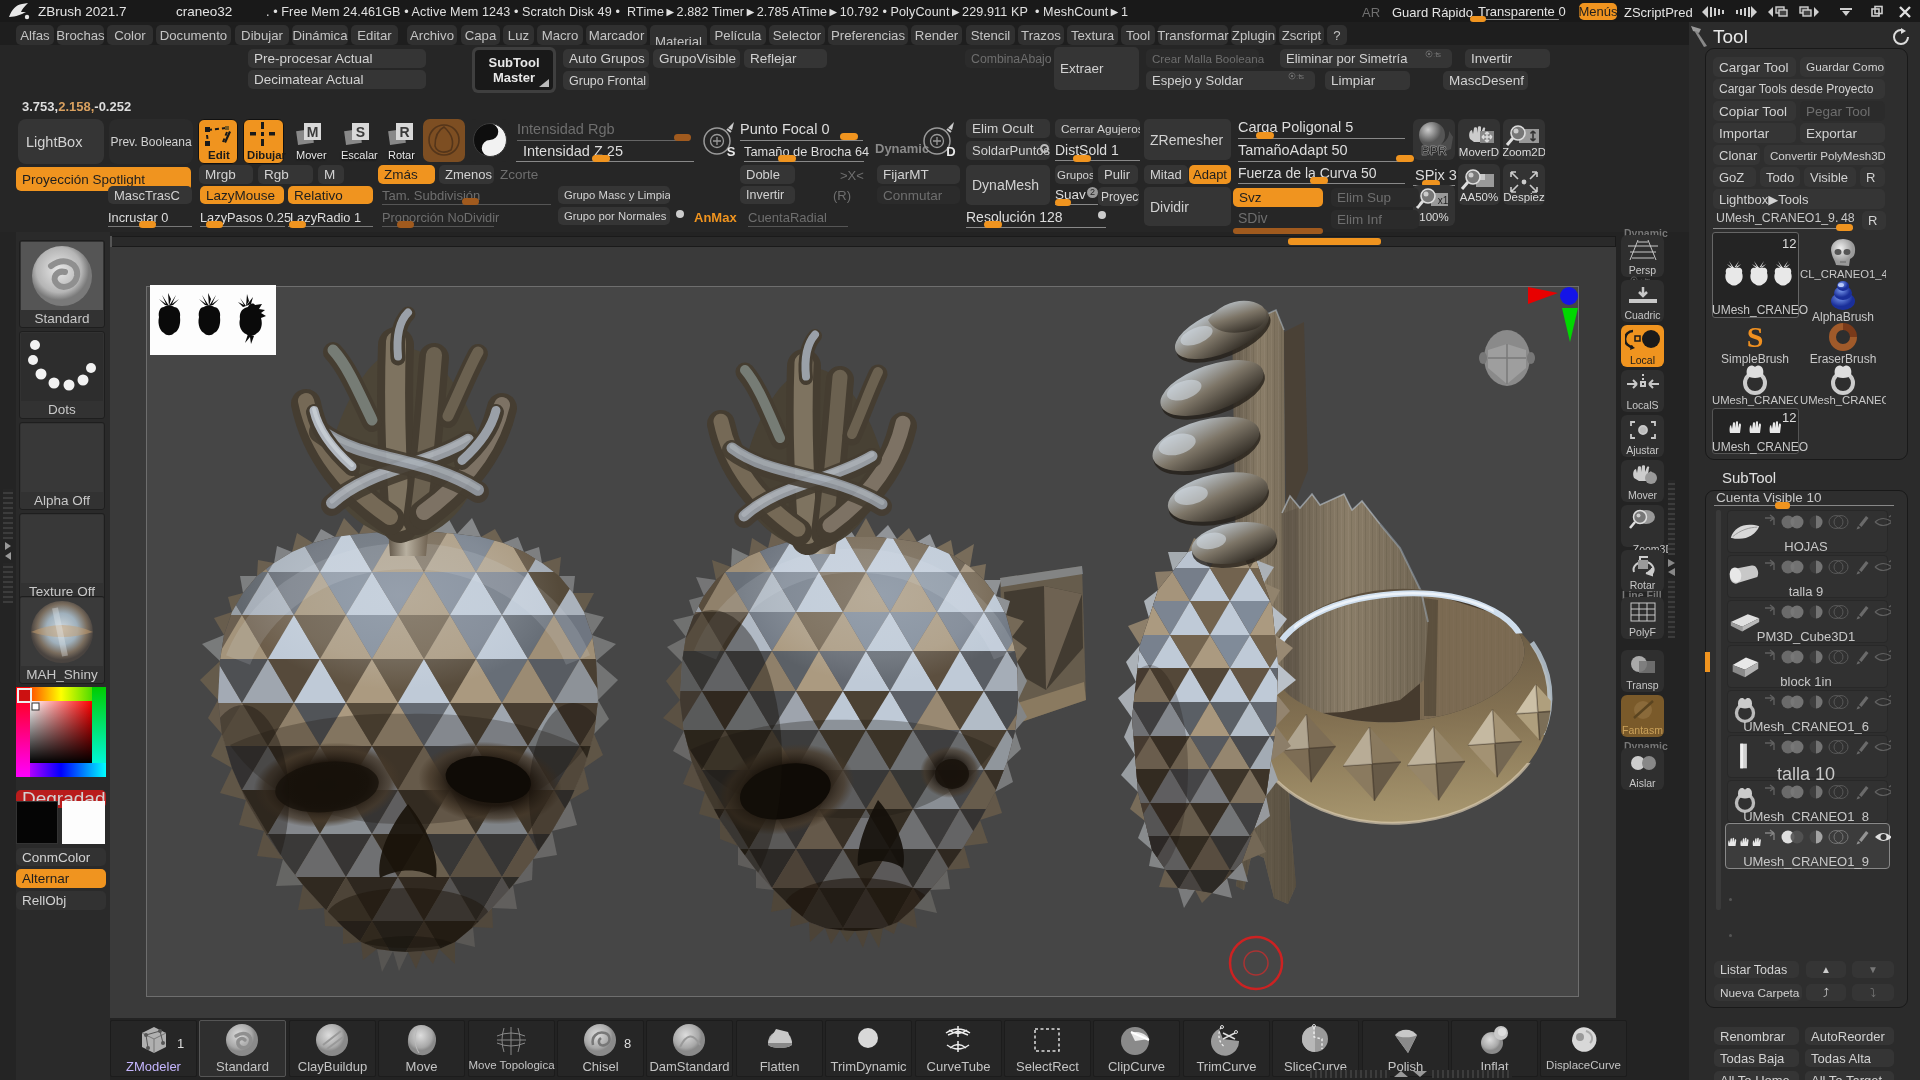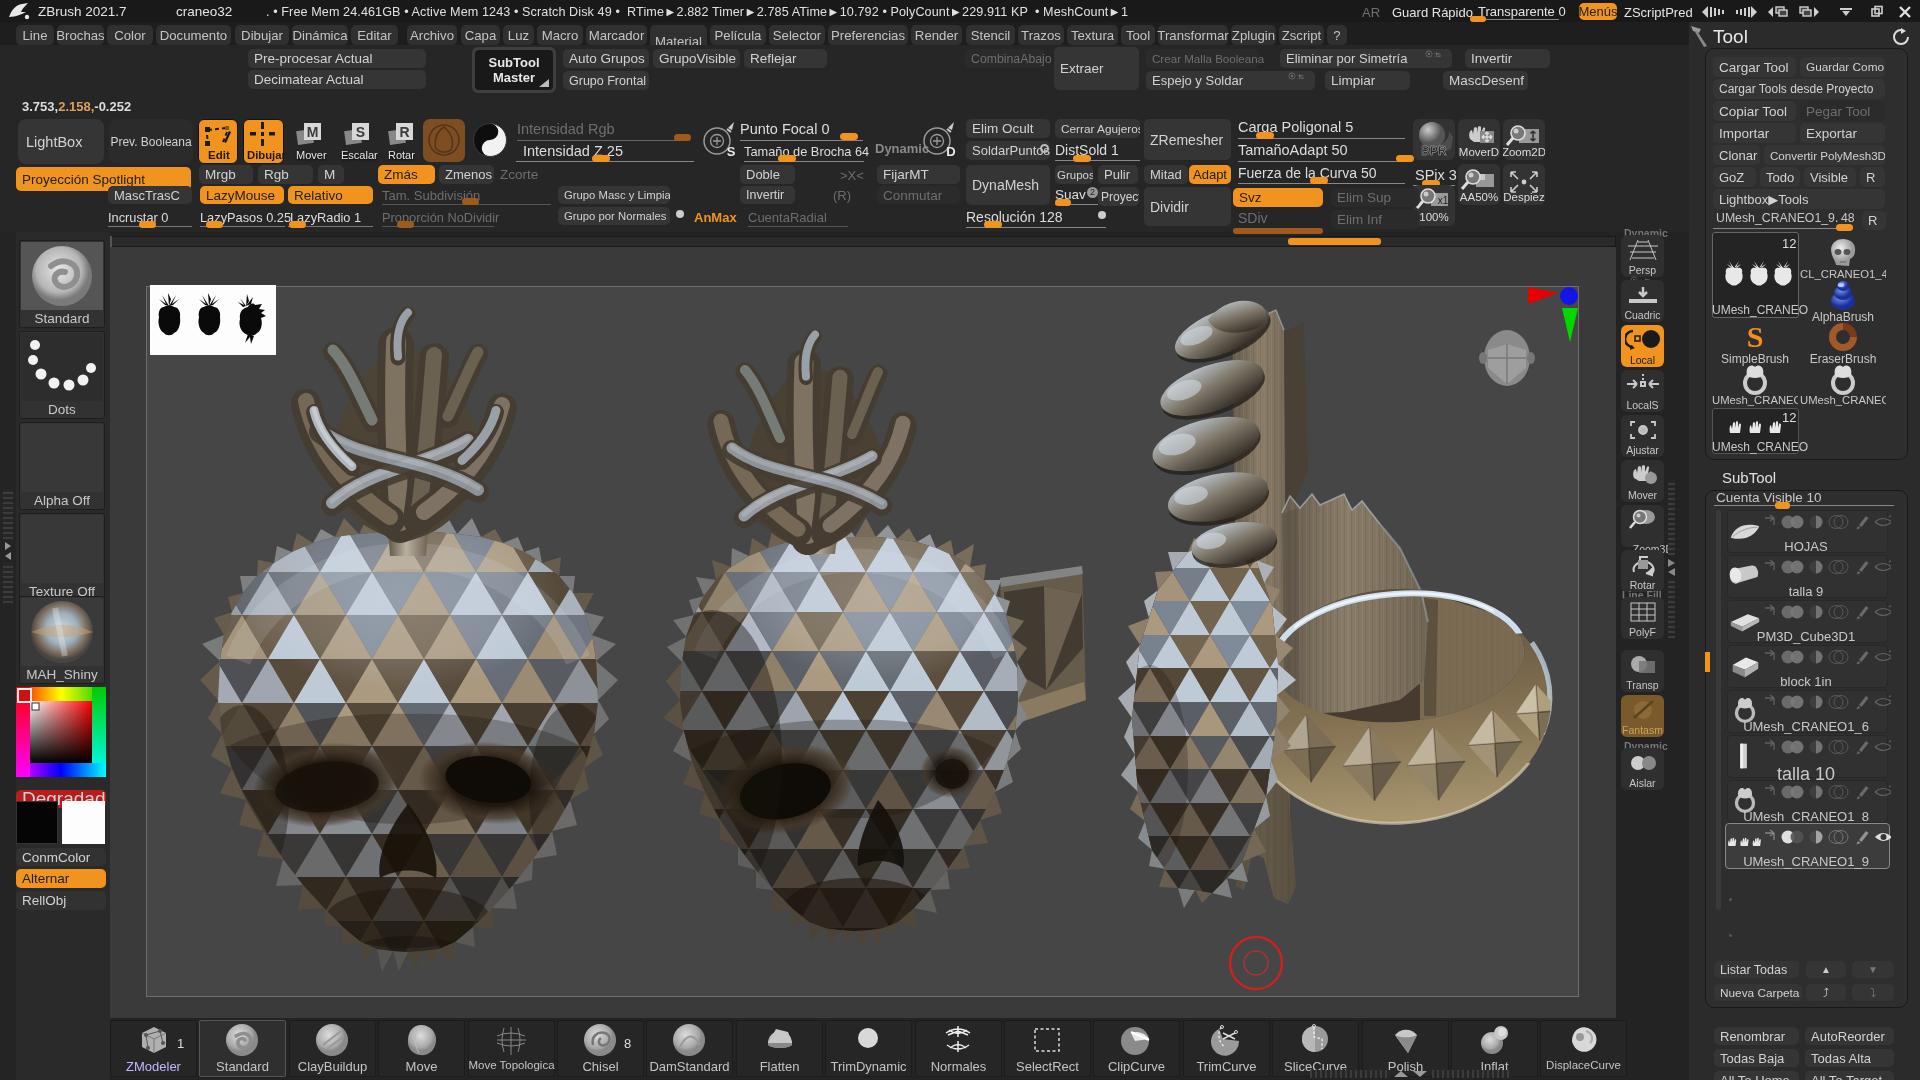--- a/index.html
+++ b/index.html
@@ -57,21 +57,21 @@
       <path d="M114 2 L119 7 L114 12 Z"></path>
 <path d="M140 3 h12 v2 h-12 z M142 6 l4 5 l4 -5 z"></path>
 <g stroke="#cfcfcf" fill="none" stroke-width="1.6">
         <rect x="172" y="4" width="7" height="7"></rect>
         <rect x="175" y="1.5" width="7" height="7"></rect>
       </g>
 <path d="M200 2 L210 12 M210 2 L200 12" stroke="#e0e0e0" stroke-width="2.4"></path>
 </g>
   </svg>
 <div class="abs" style="left:0;top:22px;width:1689px;height:23px;background:#1e1e1e;"></div>
-<div class="menu" style="left:16px;top:25px;width:38px;padding:0;font-size:13.2px;">Line</div>
+<div class="menu" style="left:16px;top:25px;width:38px;padding:0;font-size:13.2px;">Alfas</div>
 <div class="menu" style="left:57px;top:25px;width:47px;padding:0;font-size:13.2px;">Brochas</div>
 <div class="menu" style="left:107px;top:25px;width:46px;padding:0;font-size:13.2px;">Color</div>
 <div class="menu" style="left:156px;top:25px;width:75px;padding:0;font-size:13.2px;">Documento</div>
 <div class="menu" style="left:235px;top:25px;width:54px;padding:0;font-size:13.2px;">Dibujar</div>
 <div class="menu" style="left:292px;top:25px;width:56px;padding:0;font-size:13.2px;">Dinámica</div>
 <div class="menu" style="left:351px;top:25px;width:47px;padding:0;font-size:13.2px;">Editar</div>
 <div class="menu" style="left:407px;top:25px;width:50px;padding:0;font-size:13.2px;">Archivo</div>
 <div class="menu" style="left:461px;top:25px;width:39px;padding:0;font-size:13.2px;">Capa</div>
 <div class="menu" style="left:503px;top:25px;width:31px;padding:0;font-size:13.2px;">Luz</div>
 <div class="menu" style="left:537px;top:25px;width:46px;padding:0;font-size:13.2px;">Macro</div>
@@ -1557,21 +1557,21 @@
 <div class="abs" style="left:915px;top:1020px;width:87px;height:57px;background:#262626;border:1px solid #1c1c1c;border-radius:2px;"></div>
 <div class="abs" style="left:915px;top:1022px;width:87px;height:36px;display:flex;align-items:center;justify-content:center;">
     <svg width="36" height="34" viewBox="0 0 36 34">
       <circle cx="17" cy="17" r="16" fill="url(#bg_ctube)"></circle>
       <g stroke="#eee" stroke-width="1.5" fill="none">
         <path d="M5 10 Q17 2 29 10 M8 7 Q17 14 26 7 M17 3 V14 M7 12 L17 8 L27 12"></path>
         <path d="M6 22 Q17 30 28 22 M9 25 Q17 18 25 25 M17 29 V18"></path>
       </g>
     </svg>
   </div>
-<div class="abs" style="left:909px;top:1059px;width:99px;text-align:center;font-size:13px;color:#c4c4c4;white-space:nowrap;overflow:hidden;">Normales</div>
+<div class="abs" style="left:909px;top:1059px;width:99px;text-align:center;font-size:13px;color:#c4c4c4;white-space:nowrap;overflow:hidden;">CurveTube</div>
 <div class="abs" style="left:1004px;top:1020px;width:87px;height:57px;background:#262626;border:1px solid #1c1c1c;border-radius:2px;"></div>
 <div class="abs" style="left:1004px;top:1022px;width:87px;height:36px;display:flex;align-items:center;justify-content:center;">
     <svg width="36" height="34" viewBox="0 0 36 34">
       <rect x="5" y="6" width="24" height="22" fill="none" stroke="#ddd" stroke-width="1.5" stroke-dasharray="3 2.5"></rect>
     </svg>
   </div>
 <div class="abs" style="left:998px;top:1059px;width:99px;text-align:center;font-size:13px;color:#c4c4c4;white-space:nowrap;overflow:hidden;">SelectRect</div>
 <div class="abs" style="left:1093px;top:1020px;width:87px;height:57px;background:#262626;border:1px solid #1c1c1c;border-radius:2px;"></div>
 <div class="abs" style="left:1093px;top:1022px;width:87px;height:36px;display:flex;align-items:center;justify-content:center;">
     <svg width="36" height="34" viewBox="0 0 36 34">

